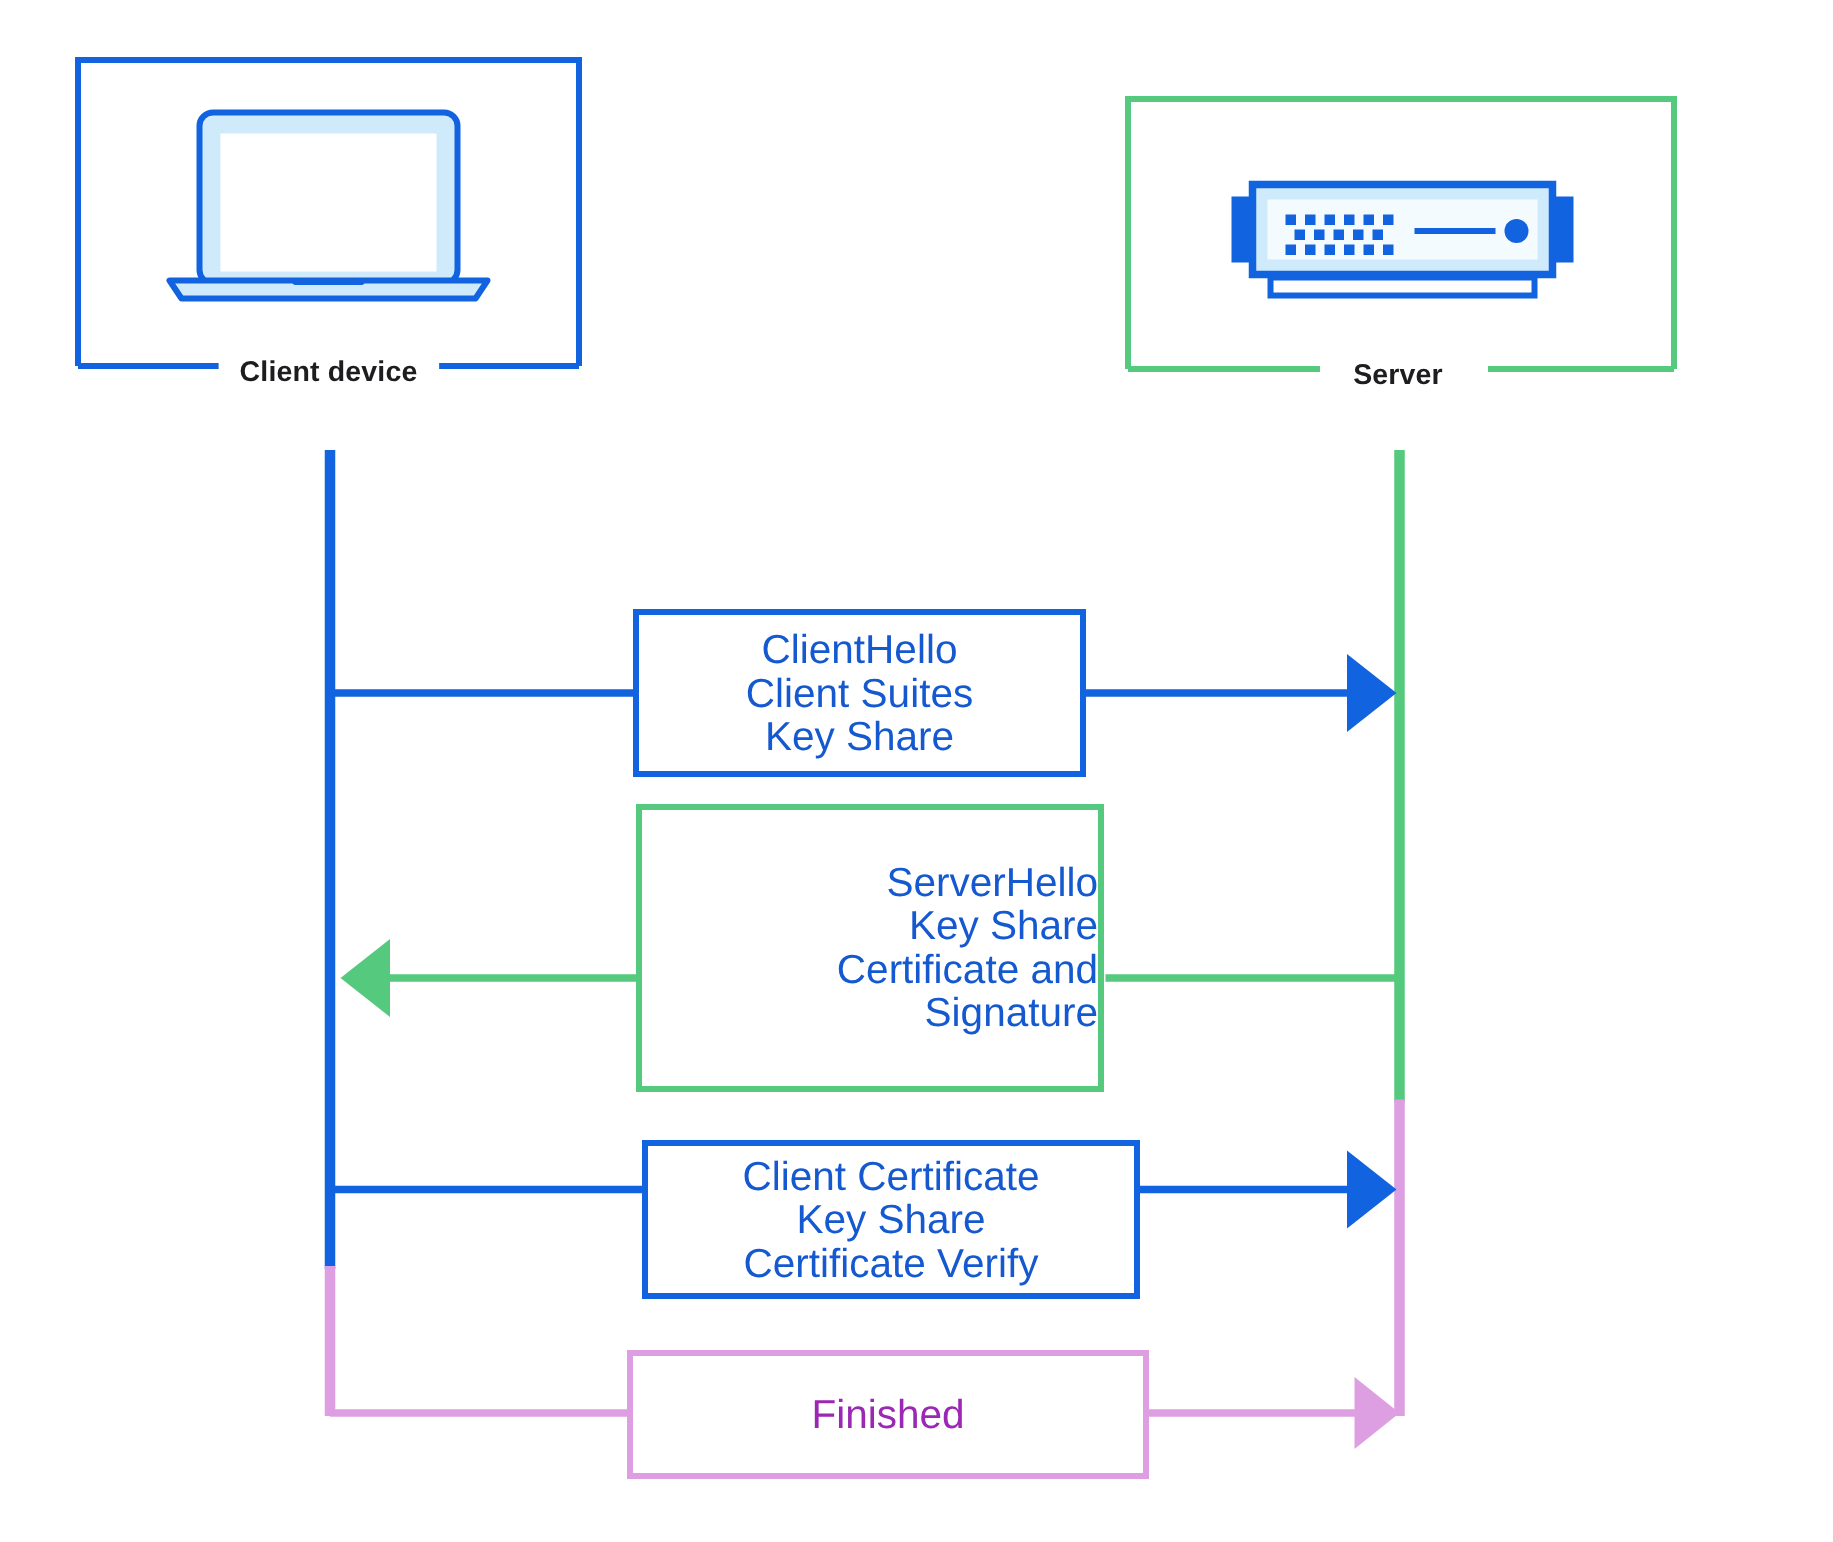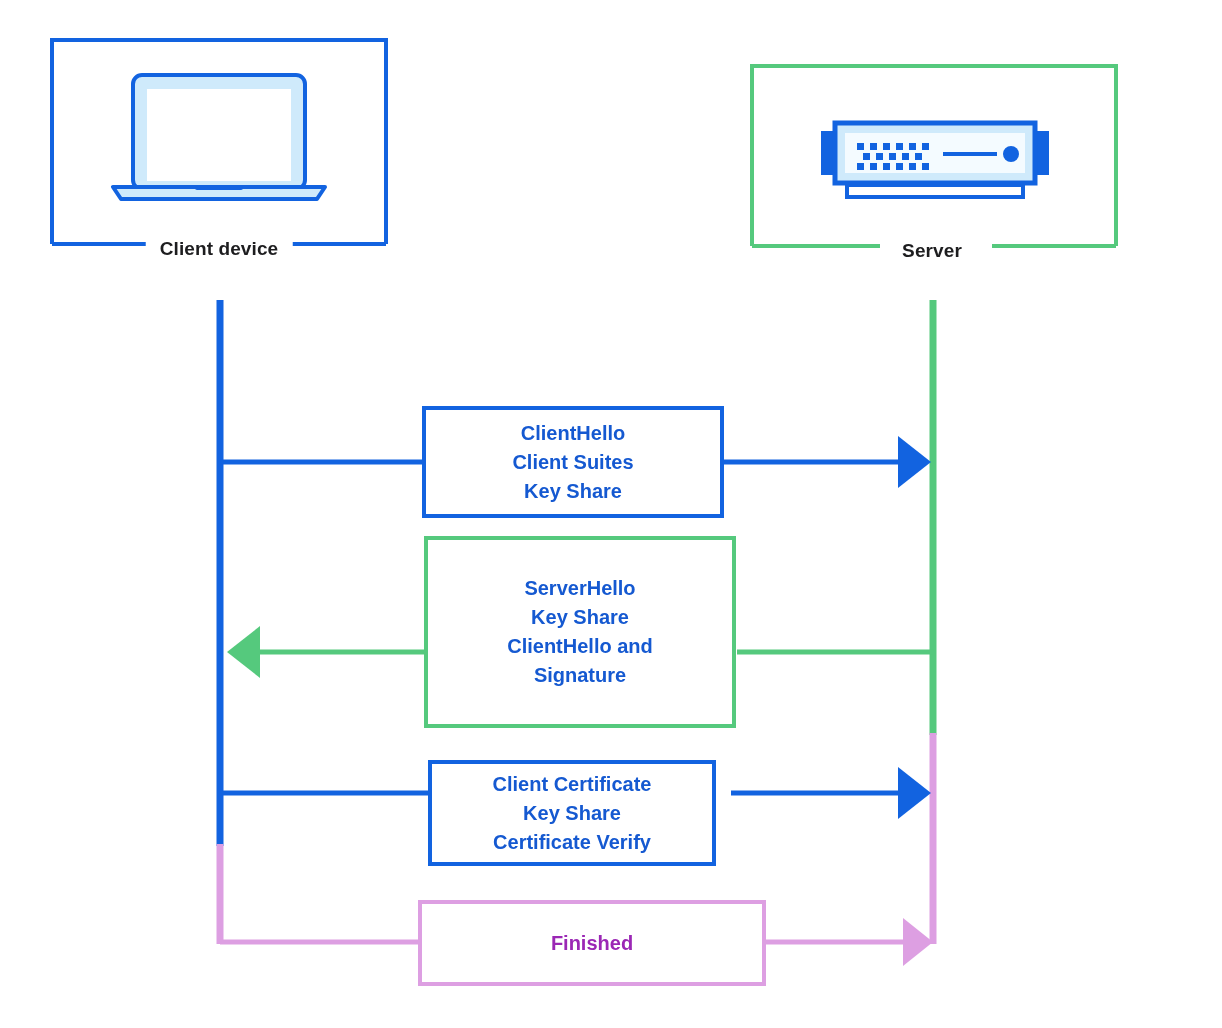--- a/index.html
+++ b/index.html
@@ -52,22 +52,22 @@
     box-sizing: border-box;
     background: #ffffff;
     display: flex;
     flex-direction: column;
     align-items: center;
     justify-content: center;
     text-align: center;
   }
   .msg-line {
     color: #1559d1;
-    font-size: 20px;
-    font-weight: bold;
+    font-size: 27px;
+    font-weight: normal;
     line-height: 29px;
     white-space: nowrap;
   }
   .msg-box.purple .msg-line {
     color: #9b27b5;
   }
 </style>
 </head>
 <body>
 
@@ -174,28 +174,28 @@
       <polygon points="903,918 933,942 903,966" fill="#dd9fe2"></polygon>
     </g>
   </svg>
 
   <div class="msg-box" style="left:422px; top:406px; width:302px; height:112px; border:4px solid #1263e0;">
     <div class="msg-line">ClientHello</div>
     <div class="msg-line">Client Suites</div>
     <div class="msg-line">Key Share</div>
   </div>
 
-  <div class="msg-box" style="left:424px; top:536px; width:312px; height:192px; border:4px solid #55c97d;">
+  <div class="msg-box" style="left:424px; top:536px; width:312px; height:192px; border:4px solid #55c97d;align-items:flex-end;">
     <div class="msg-line">ServerHello</div>
     <div class="msg-line">Key Share</div>
-    <div class="msg-line">ClientHello and</div>
+    <div class="msg-line">Certificate and</div>
     <div class="msg-line">Signature</div>
   </div>
 
-  <div class="msg-box" style="left:428px; top:760px; width:288px; height:106px; border:4px solid #1263e0;align-items:center;">
+  <div class="msg-box" style="left:428px; top:760px; width:332px; height:106px; border:4px solid #1263e0;align-items:center;">
     <div class="msg-line">Client Certificate</div>
     <div class="msg-line">Key Share</div>
     <div class="msg-line">Certificate Verify</div>
   </div>
 
   <div class="msg-box purple" style="left:418px; top:900px; width:348px; height:86px; border:4px solid #dd9fe2;">
     <div class="msg-line">Finished</div>
   </div>
 
 </div>

